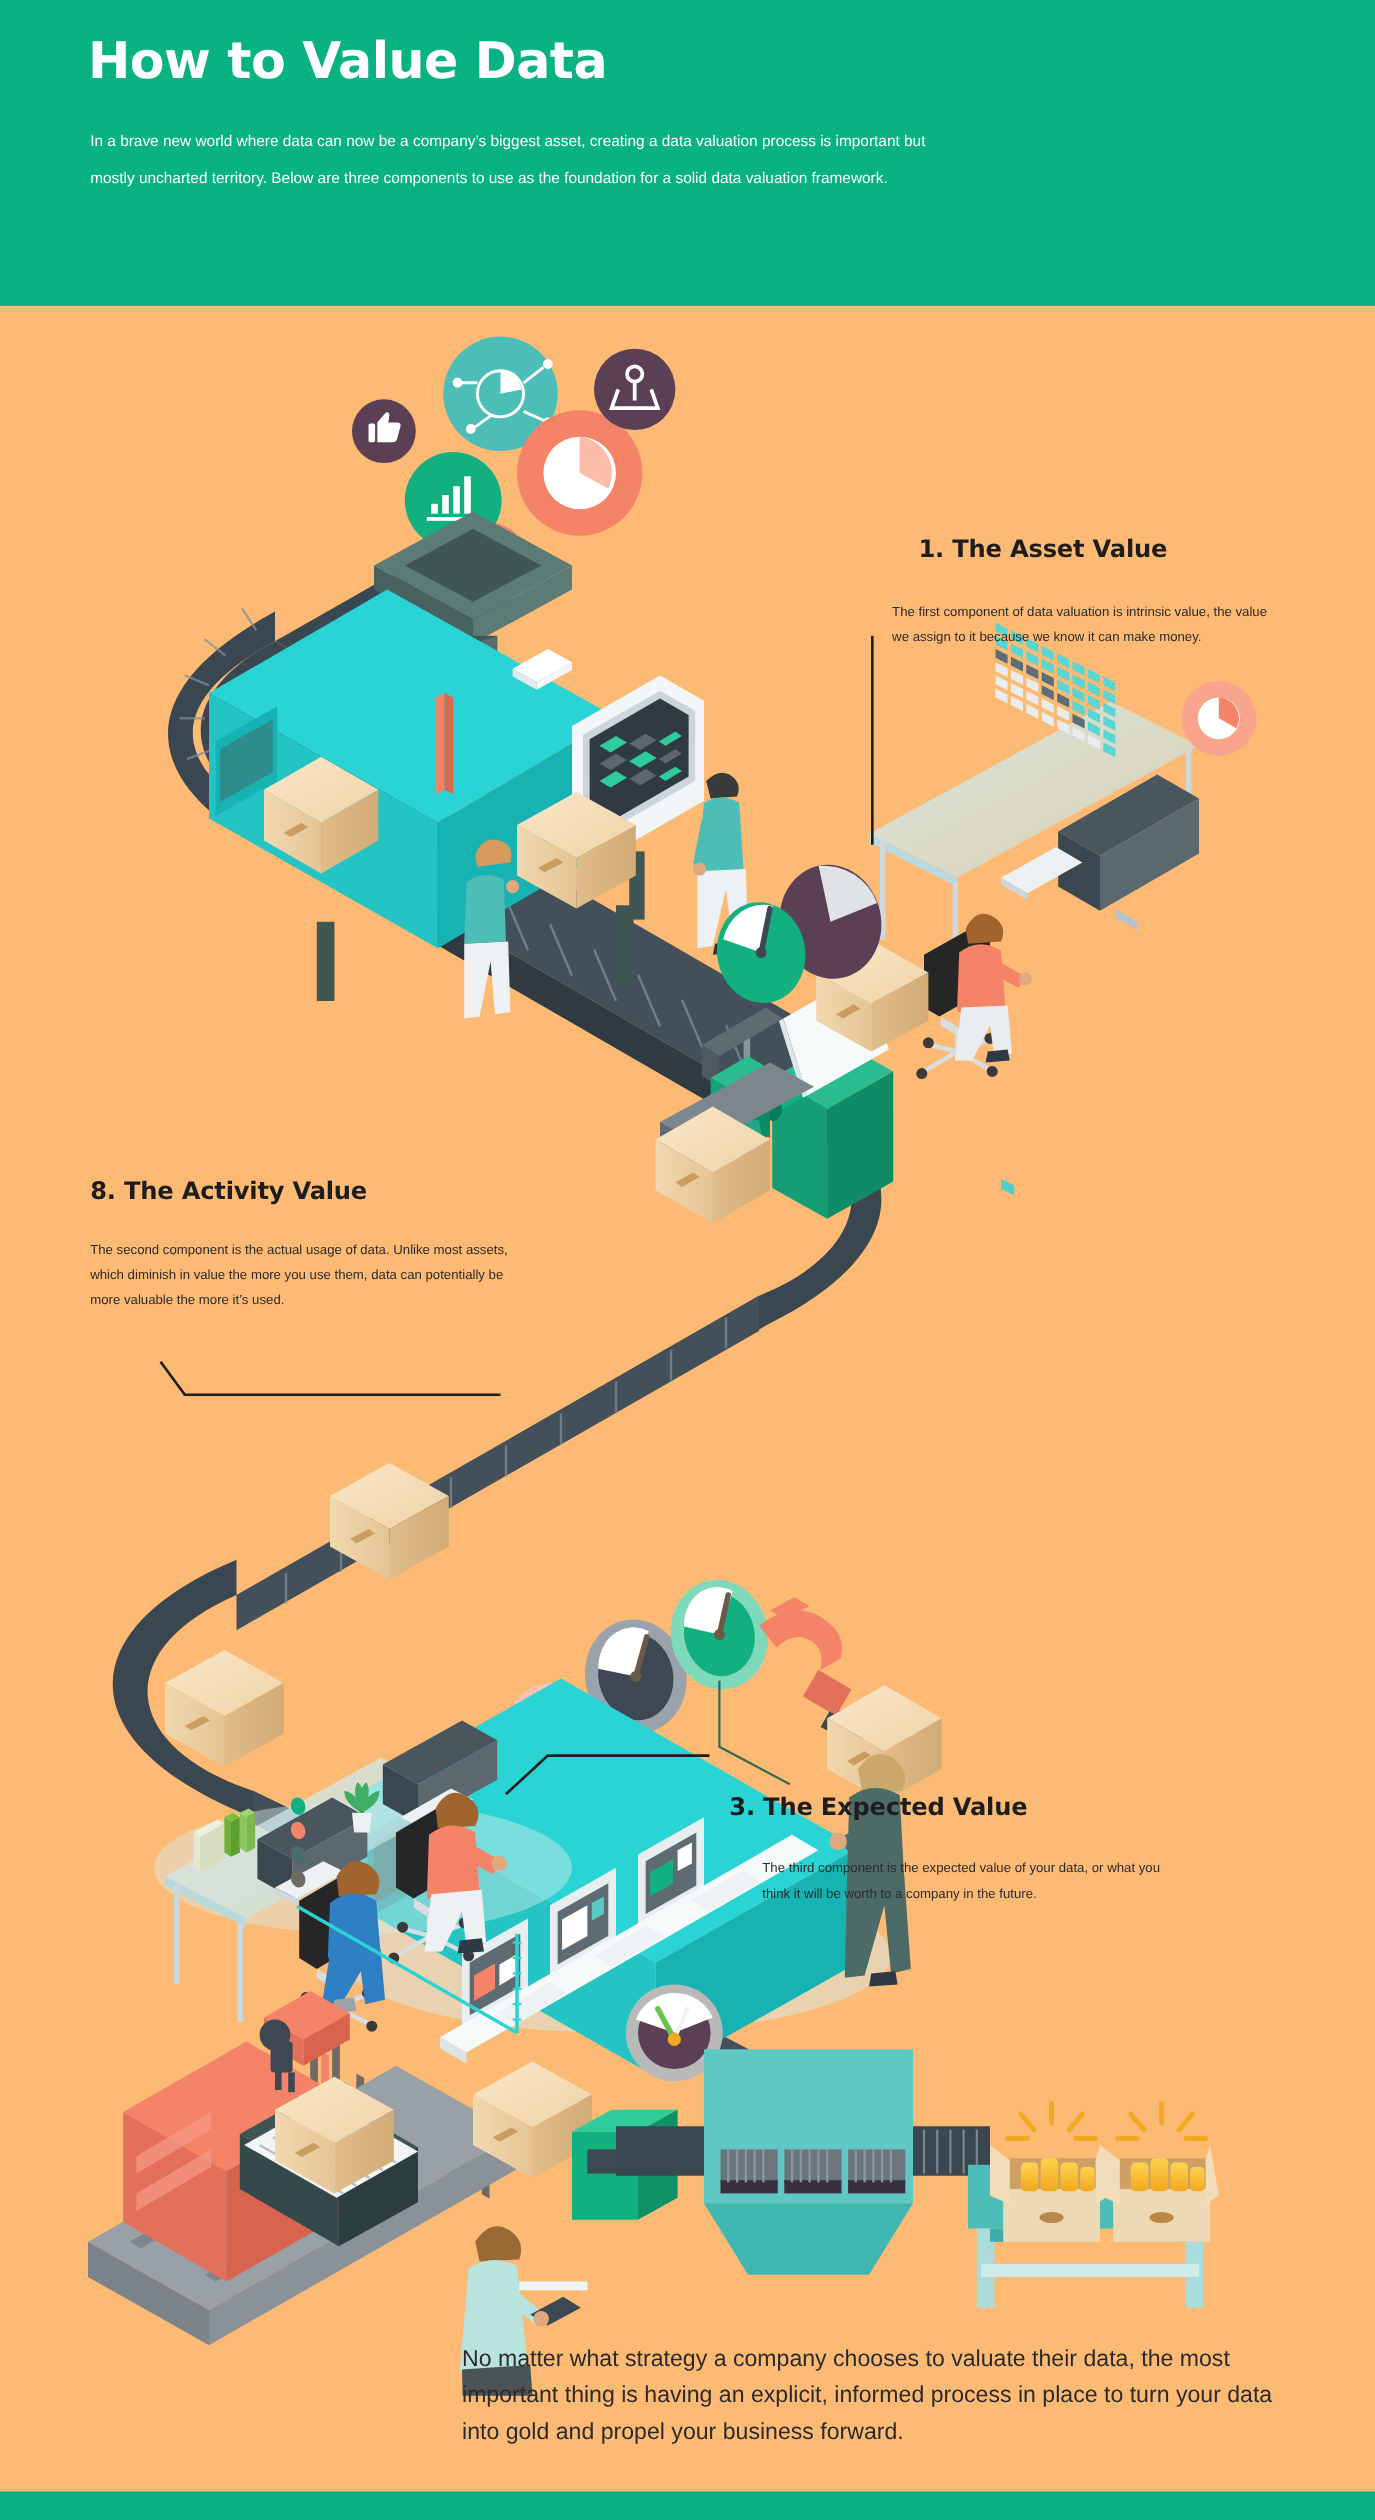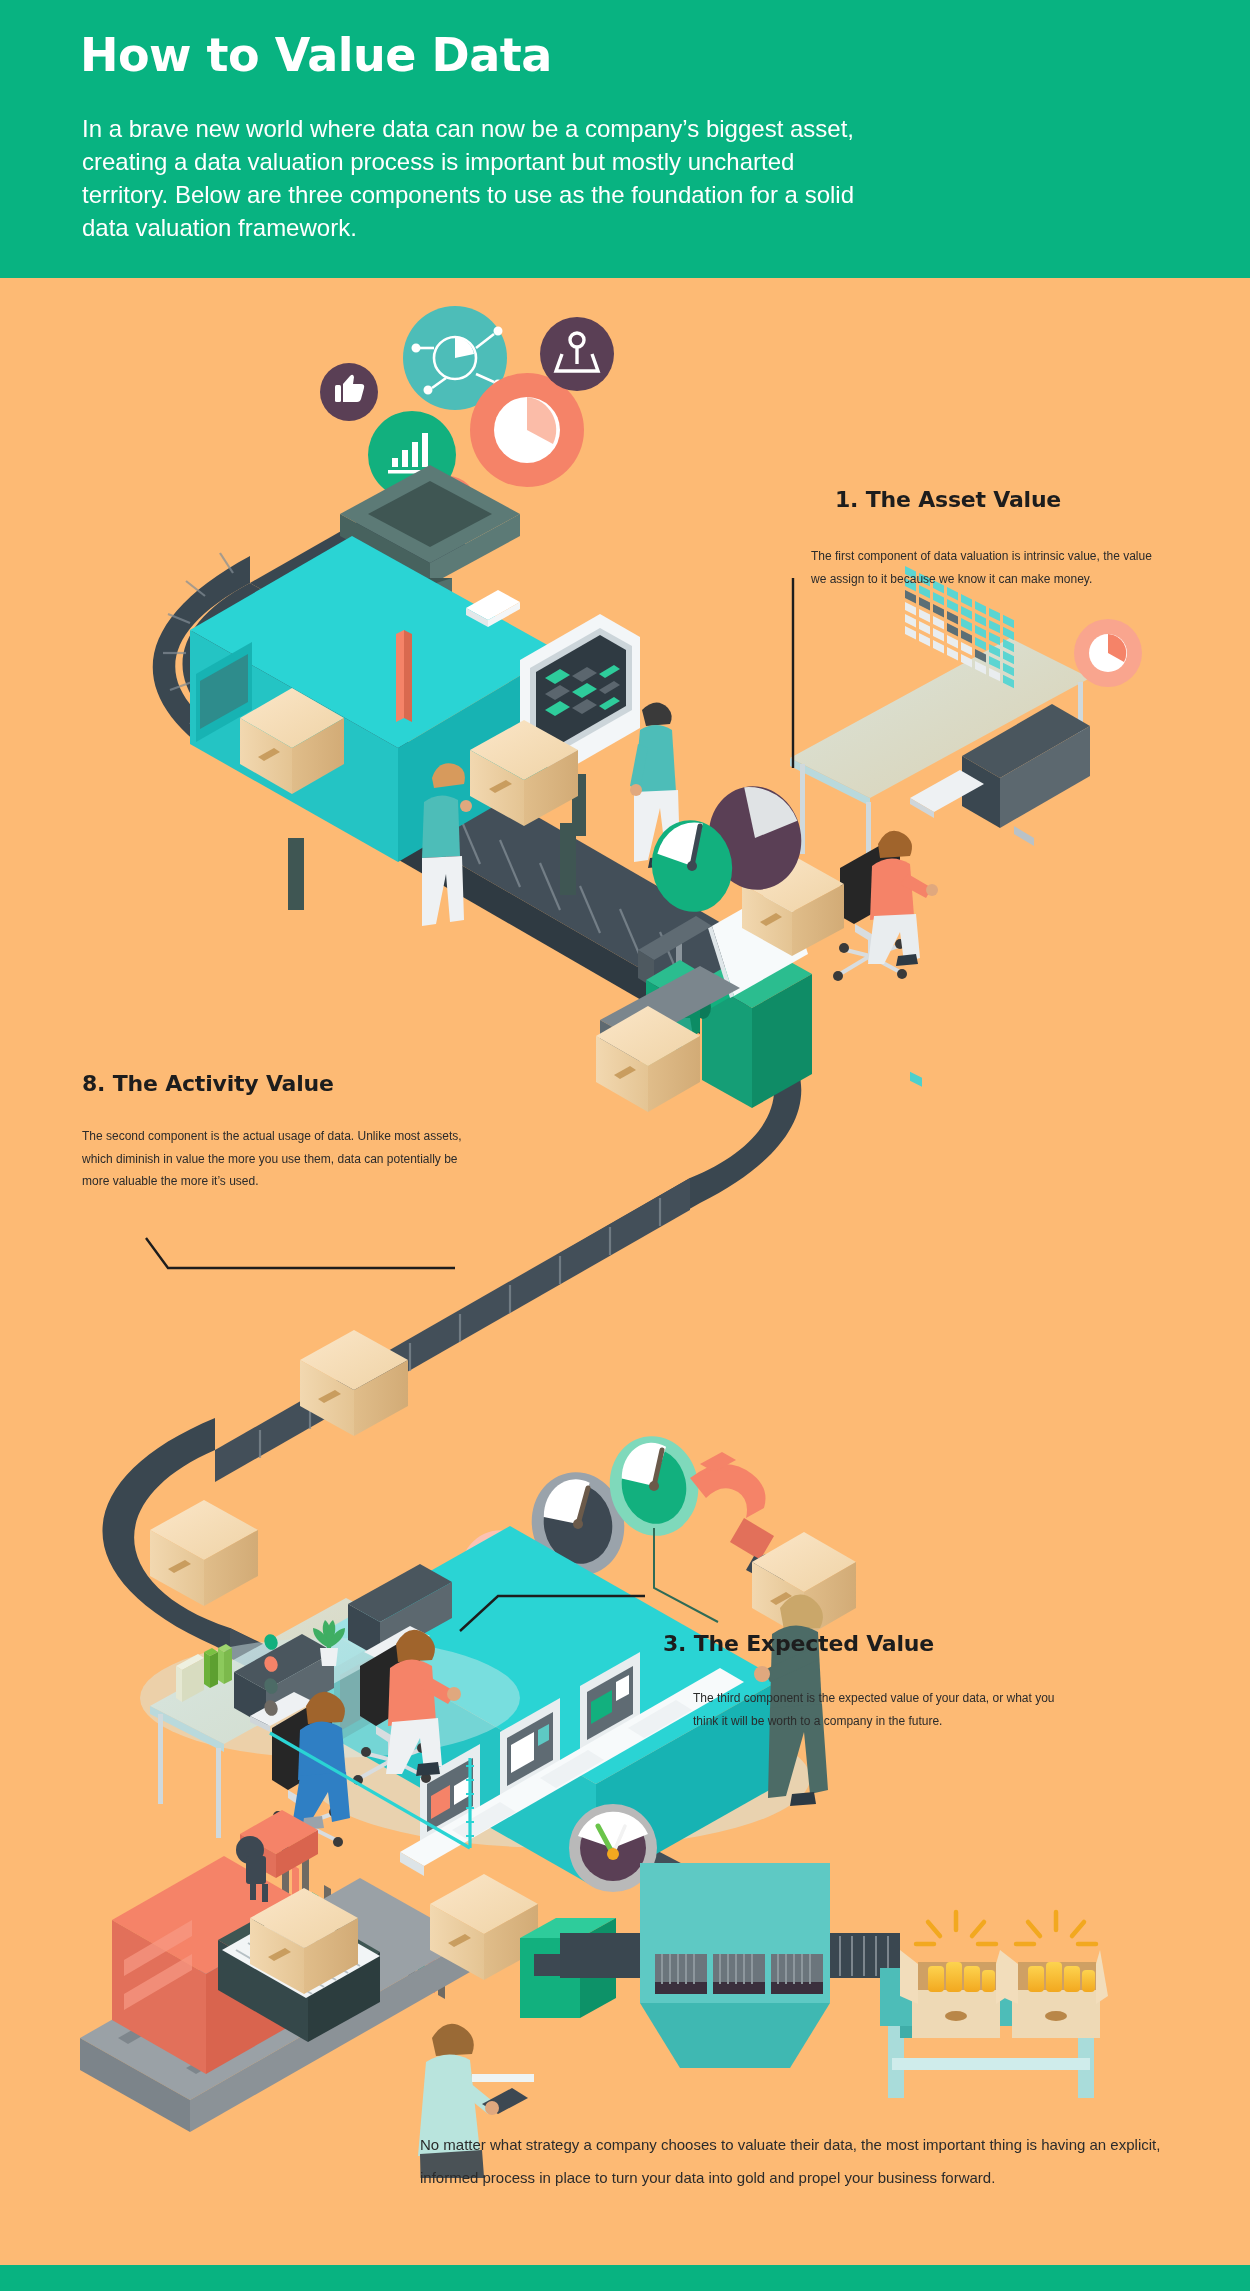--- a/index.html
+++ b/index.html
@@ -21,21 +21,21 @@
     background:#08b381;
   }
   #header-title{
     position:absolute;left:80px;top:28px;
     font-size:46px;font-weight:bold;color:#ffffff;
     letter-spacing:-0.5px;
     font-family:"DejaVu Sans", sans-serif;
   }
   #header-sub{
     position:absolute;left:82px;top:112px;width:800px;
-    font-size:24px;line-height:33px;color:#ffffff;
+    font-size:14px;line-height:33px;color:#ffffff;
     font-weight:300;
   }
 
   
   .sec-head{
     position:absolute;
     font-size:22px;font-weight:bold;color:#1d1d1d;
     font-family:"DejaVu Sans", sans-serif;
     letter-spacing:-0.2px;white-space:nowrap;
   }
@@ -45,21 +45,21 @@
   }
   #sec1-head{left:811px;top:487px;margin-left:24px;}
   #sec1-body{left:811px;top:545px;width:350px;}
   #sec2-head{left:82px;top:1071px;}
   #sec2-body{left:82px;top:1125px;width:400px;}
   #sec3-head{left:663px;top:1631px;}
   #sec3-body{left:693px;top:1687px;width:390px;}
 
   #footer-text{
     position:absolute;left:420px;top:2128px;width:760px;
-    font-size:15px;line-height:33px;color:#2b2b2b;font-weight:300;
+    font-size:21px;line-height:33px;color:#2b2b2b;font-weight:300;
   }
 
   #footer-bar{
     position:absolute;left:0;top:2265px;width:1250px;height:26px;
     background:#08b381;
   }
 
   
   .leader{position:absolute;}
 

